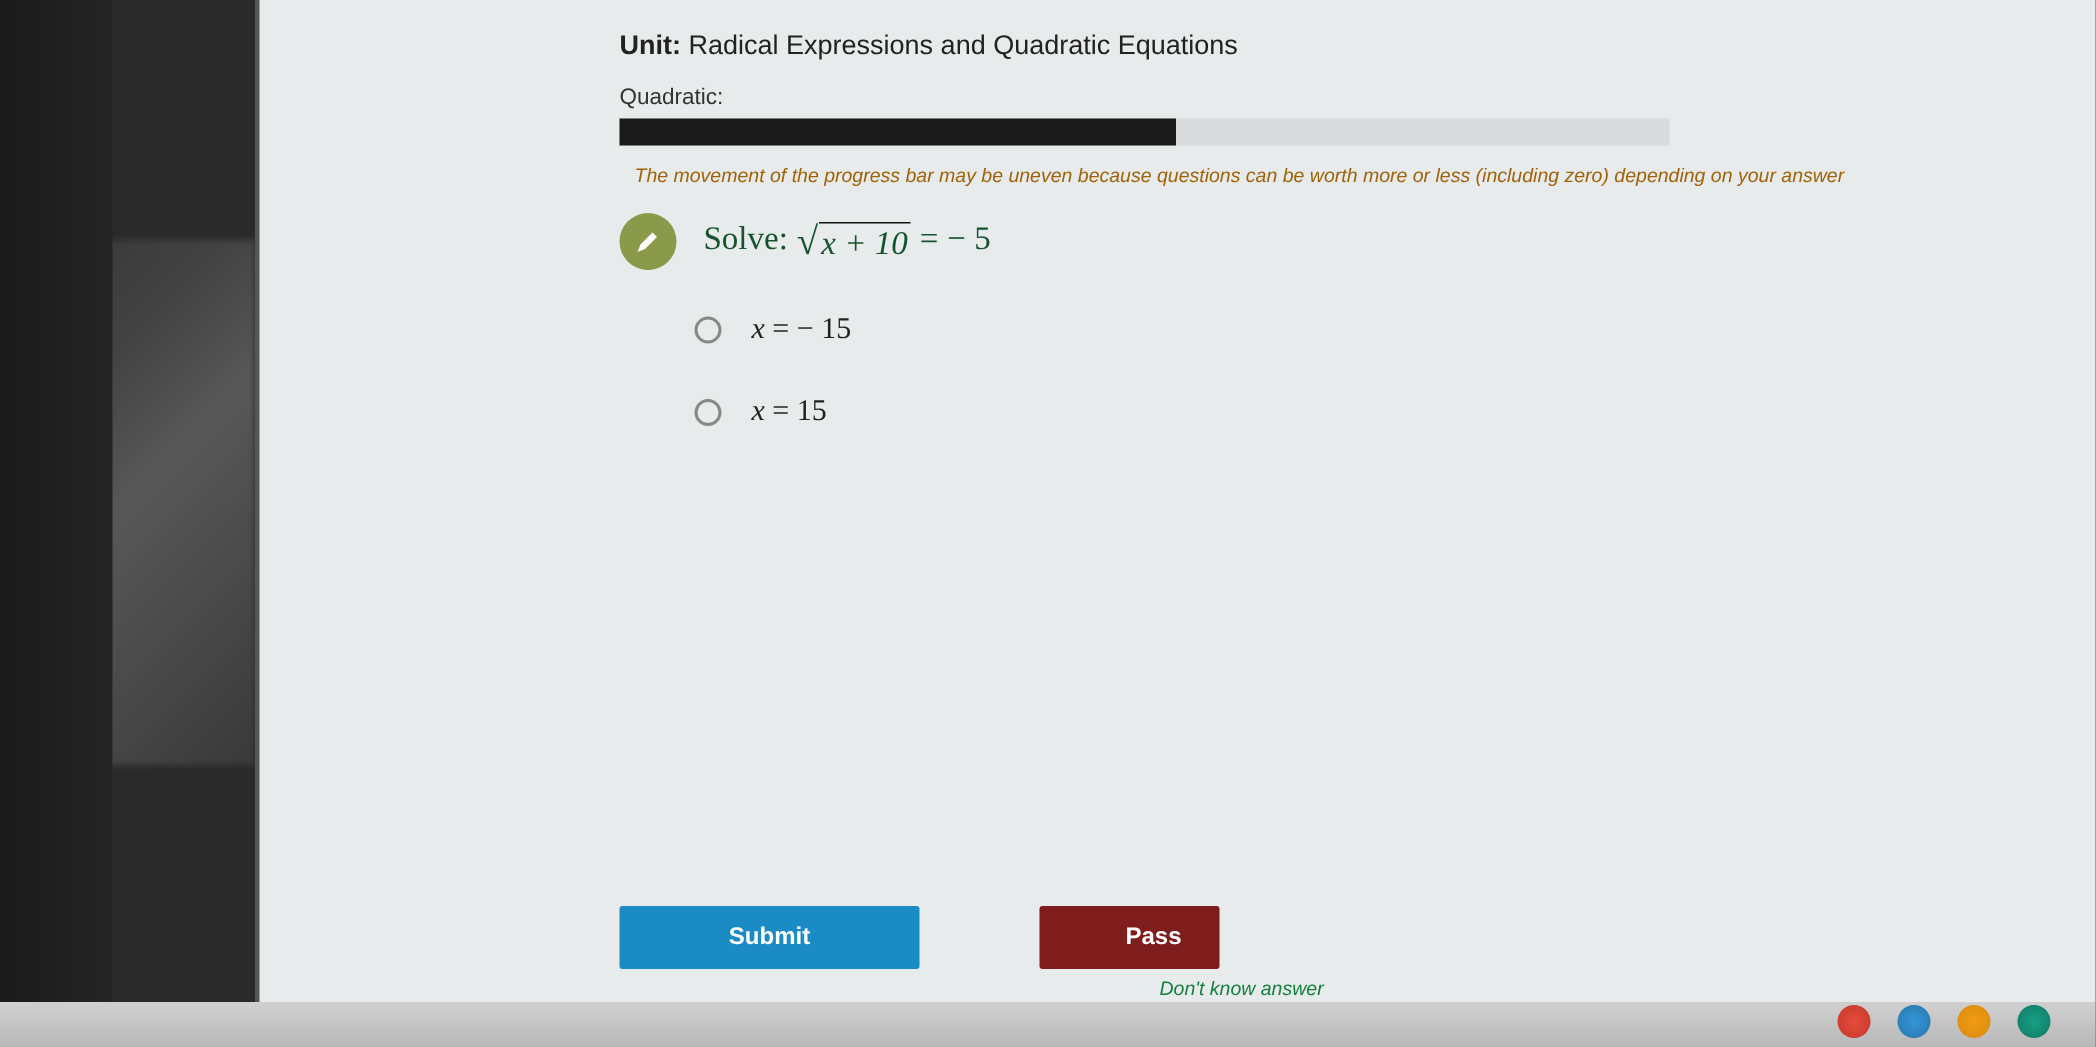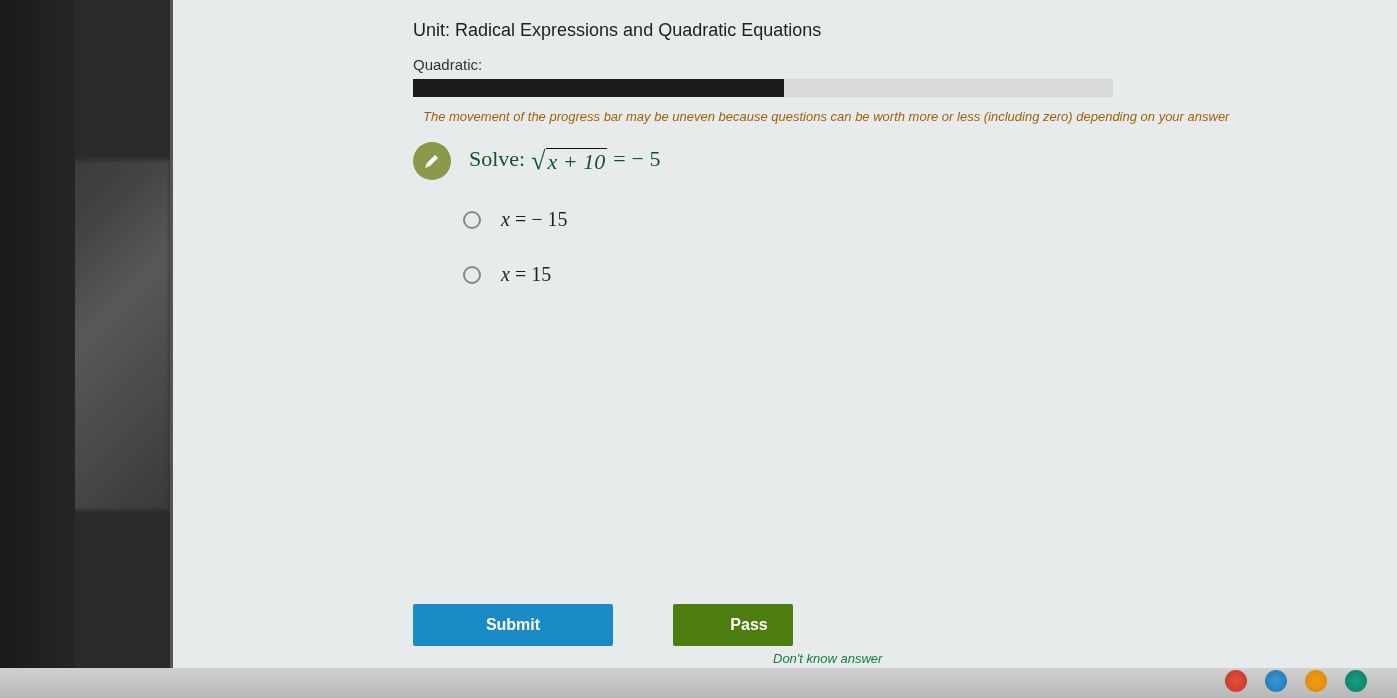--- a/index.html
+++ b/index.html
@@ -44,21 +44,21 @@
     }
     .content {
       padding: 20px 0 0 240px;
     }
     .unit-line {
       font-size: 18px;
       color: #222;
       margin-bottom: 15px;
     }
     .unit-label {
-      font-weight: normal;
+      font-weight: bold;
     }
     .progress-label {
       font-size: 15px;
       color: #333;
       margin-bottom: 6px;
     }
     .progress-bar-container {
       width: 700px;
       height: 18px;
       background: #d8dadb;
@@ -136,39 +136,39 @@
       color: #222;
     }
     .option-text .var {
       font-style: italic;
     }
     .button-row {
       position: absolute;
       bottom: 22px;
       left: 240px;
       display: flex;
-      gap: 60px;
+      gap: 80px;
       align-items: center;
     }
     .btn {
       padding: 12px 0;
       width: 200px;
       text-align: center;
       font-size: 16px;
       font-weight: bold;
       color: #fff;
       border: none;
       cursor: pointer;
       border-radius: 2px;
     }
     .btn-submit {
       background: #1a8bc4;
     }
     .btn-pass {
-      background: #4d7c0f;
+      background: #7f1d1d;
       width: 120px;
       padding-left: 32px;
     }
     .dont-know {
       position: absolute;
       bottom: 2px;
       left: 600px;
       font-size: 13px;
       font-style: italic;
       color: #15803d;

